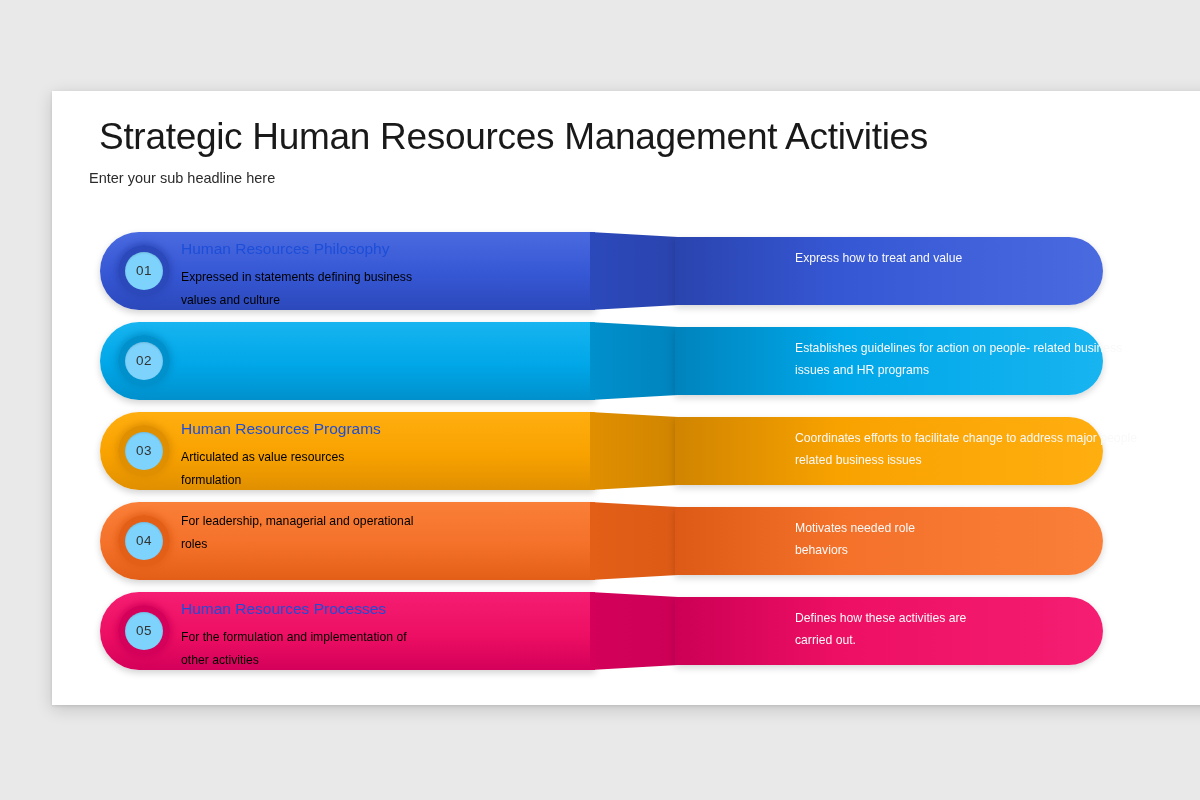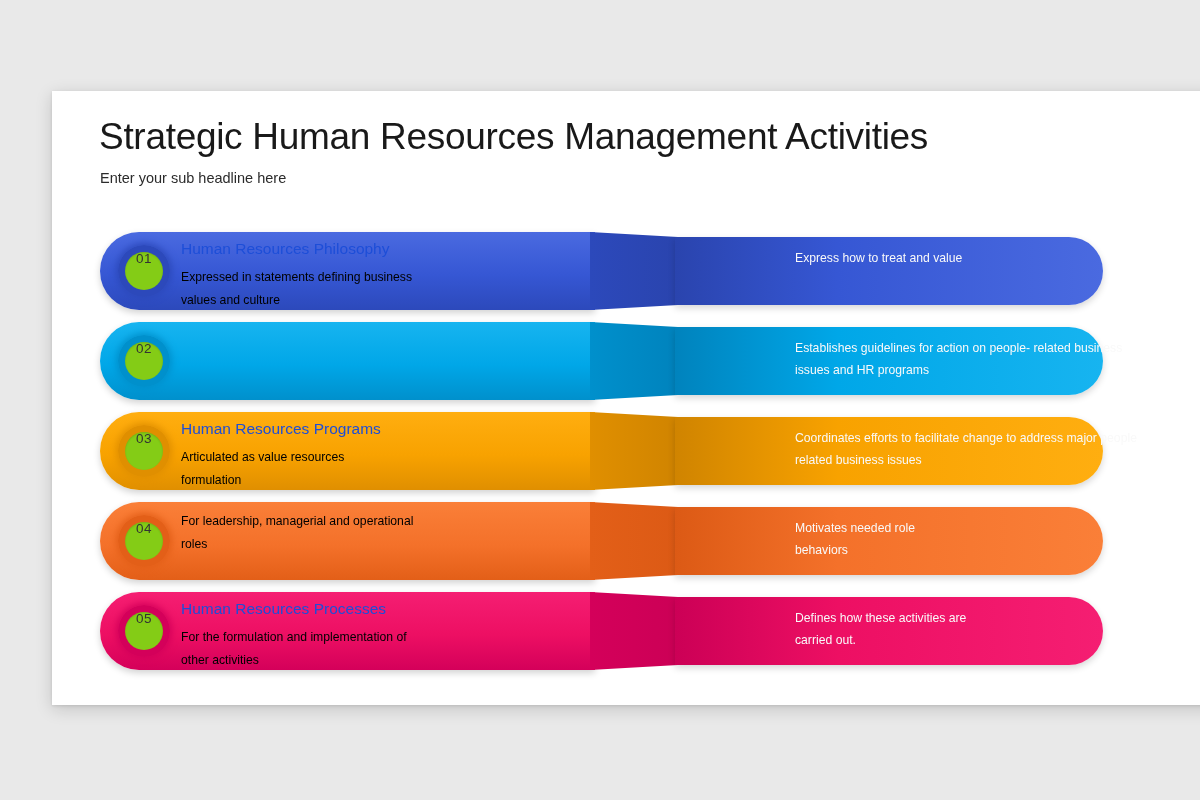--- a/index.html
+++ b/index.html
@@ -15,21 +15,21 @@
     width:1176px; height:614px;
     background:#ffffff;
     box-shadow:0 4px 16px rgba(0,0,0,0.16), 0 1px 3px rgba(0,0,0,0.10);
   }
   #title {
     position:absolute; left:47px; top:25px;
     font-size:37px; font-weight:400; color:#191919;
     letter-spacing:-0.3px; white-space:nowrap;
   }
   #subtitle {
-    position:absolute; left:48px; top:79px;
+    position:absolute; left:37px; top:79px;
     font-size:14.5px; font-weight:400; color:#2b2b2b;
     white-space:nowrap;
   }
 
   #rows { position:absolute; left:0; top:0; width:1095px; height:614px; }
 
   .row { position:absolute; left:48px; width:1003px; height:78px; }
 
   
   .left-pill {
@@ -59,22 +59,22 @@
     width:52px; height:52px; border-radius:50%;
     display:flex; align-items:center; justify-content:center;
   }
   .badge-ring {
     position:absolute; left:0; top:0;
     width:52px; height:52px; border-radius:50%;
   }
   .badge-inner {
     position:absolute; left:7px; top:7px;
     width:38px; height:38px; border-radius:50%;
-    background:#84cc16;
-    display:flex; justify-content:center;
+    background:#7dd3fc;
+    display:flex; align-items:center; justify-content:center;
     box-shadow:inset 0 1px 2px rgba(0,0,0,0.12);
   }
   .badge-num {
     font-size:13.5px; color:#333333; font-weight:400;
     letter-spacing:0.4px; line-height:1;
   }
 
   
   .left-text { position:absolute; left:81px; top:8px; width:400px; }
   .ltitle {

